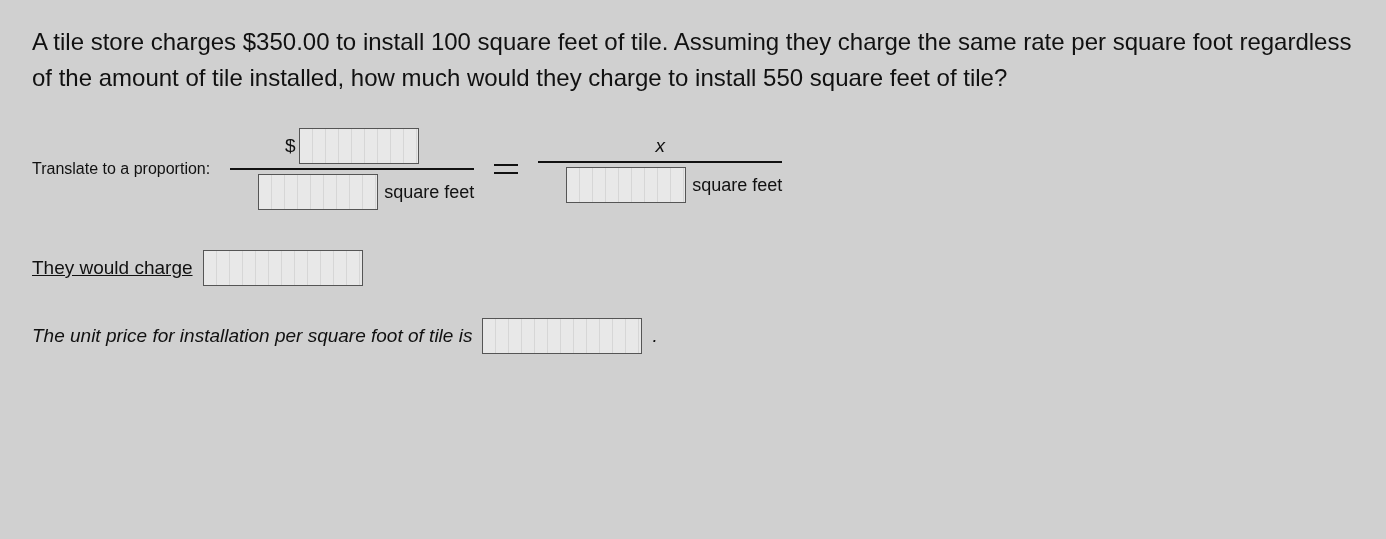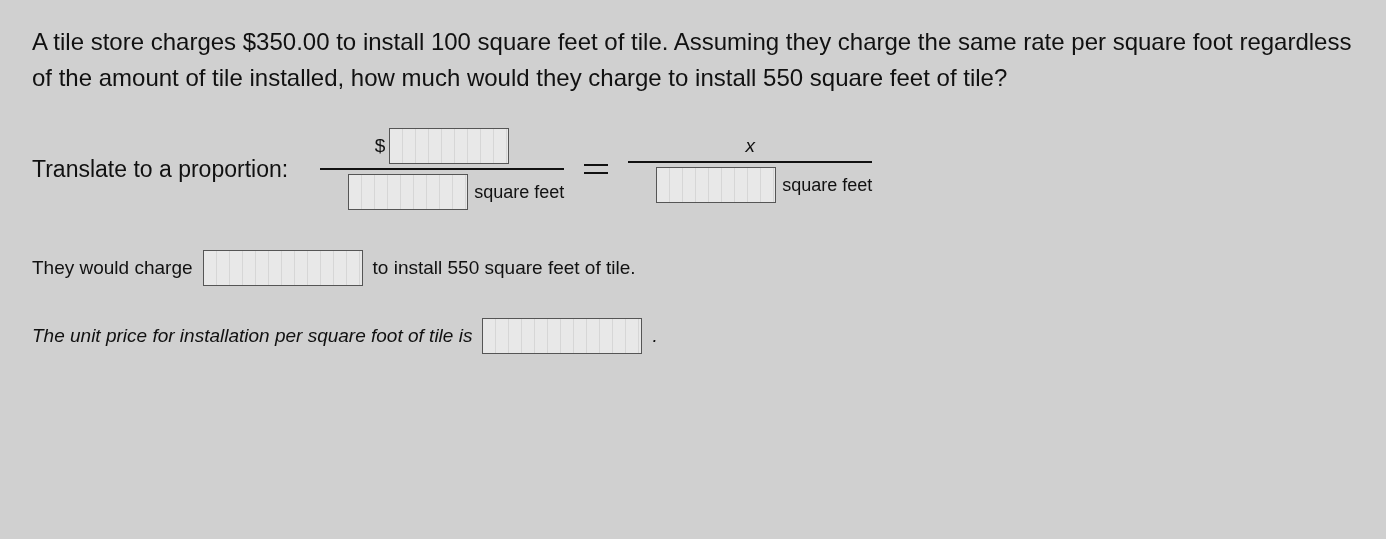--- a/index.html
+++ b/index.html
@@ -26,24 +26,24 @@
     }
 
     .proportion-section {
       display: flex;
       align-items: center;
       margin-bottom: 40px;
       gap: 12px;
     }
 
     .proportion-label {
-      font-size: 23px;
+      font-size: 16px;
       font-family: Arial, sans-serif;
       white-space: nowrap;
-      margin-right: 20px;
+      margin-right: 8px;
     }
 
     .dollar-sign {
       font-size: 19px;
       font-family: Arial, sans-serif;
     }
 
     .input-box {
       border: 1.5px solid #555;
       background: #e8e8e8;
@@ -85,20 +85,21 @@
       font-family: Arial, sans-serif;
     }
 
     .charge-section {
       display: flex;
       align-items: center;
       gap: 10px;
       margin-bottom: 32px;
       font-size: 19px;
       font-family: Arial, sans-serif;
+      text-decoration: underline;
     }
 
     .unit-price-section {
       display: flex;
       align-items: center;
       gap: 10px;
       font-size: 19px;
       font-family: italic, Arial, sans-serif;
       font-style: italic;
     }
@@ -191,20 +192,19 @@
         <span class="square-feet-label">square feet</span>
       </div>
     </div>
 
   </div>
 </div>
 
 <div class="charge-section">
   <span>They would charge</span>
   <div class="input-box-wide"></div>
-  <span>to install 550 square feet of tile.</span>
 </div>
 
 <div class="unit-price-section">
   <span style="">The unit price for installation per square foot of tile is</span>
   <div class="input-box-wide"></div>
   <span>.</span>
 </div>
 
 </body></html>

